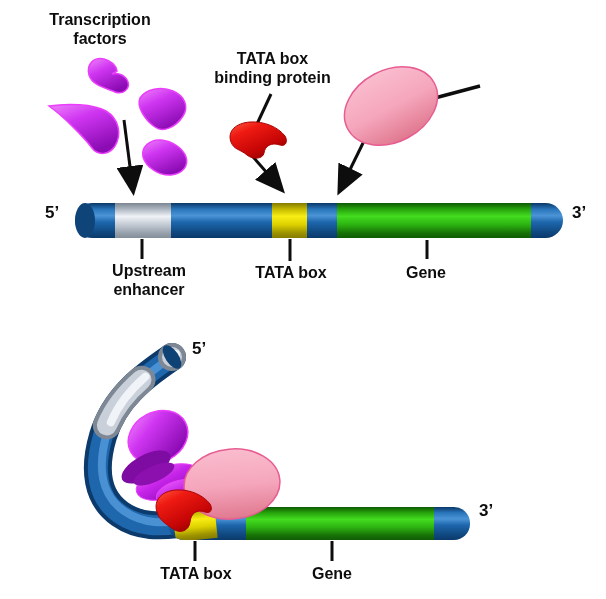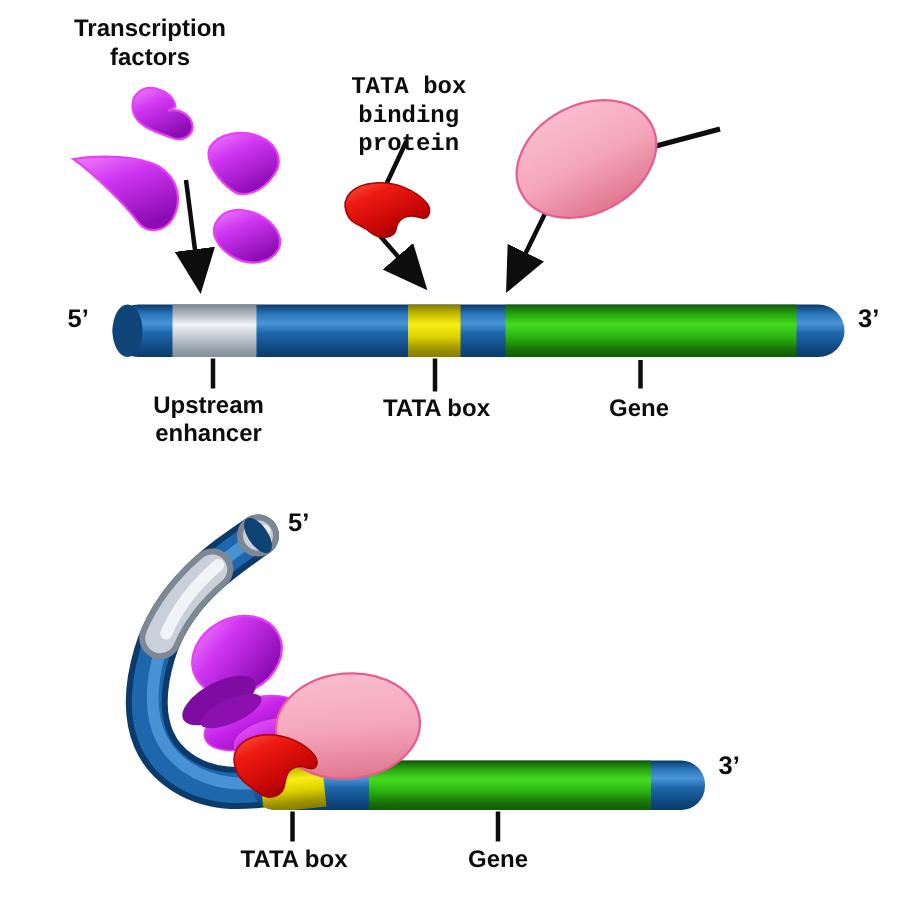--- a/index.html
+++ b/index.html
@@ -148,28 +148,28 @@
   </g>
 
   <ellipse cx="232" cy="484" rx="48" ry="35" transform="rotate(-5 232 484)" fill="url(#gPink)" stroke="#e75d92" stroke-width="1.5"></ellipse>
 
   <path d="M 157,512 C 153,500 162,491 176,490 C 191,489 204,496 210,504 C 213,509 211,514 205,512
            C 197,509 191,513 190,522 C 189,531 180,534 173,529 C 166,524 159,520 157,512 Z" fill="url(#gRed)" stroke="#a80202" stroke-width="1"></path>
 </svg>
 
 <div class="lbl" style="left:40px;top:10px;width:120px;">Transcription factors</div>
 
-<div class="lbl" style="left:210px;top:49px;width:125px;font-family:Liberation Mono, monospace;">TATA box binding protein</div>
+<div class="lbl" style="left:210px;top:49px;width:125px;">TATA box binding protein</div>
 
 
 <div class="lbl prime" style="left:45px;top:203px;">5’</div>
 
 <div class="lbl prime" style="left:572px;top:203px;">3’</div>
 
-<div class="lbl" style="left:84px;top:261px;width:110px;">Upstream enhancer</div>
+<div class="lbl" style="left:94px;top:261px;width:110px;">Upstream enhancer</div>
 
 <div class="lbl nowrap" style="left:245px;top:263px;width:92px;">TATA box</div>
 
 <div class="lbl nowrap" style="left:396px;top:263px;width:60px;">Gene</div>
 
 <div class="lbl prime" style="left:192px;top:339px;">5’</div>
 
 <div class="lbl prime" style="left:479px;top:501px;">3’</div>
 
 <div class="lbl nowrap" style="left:150px;top:564px;width:92px;">TATA box</div>

